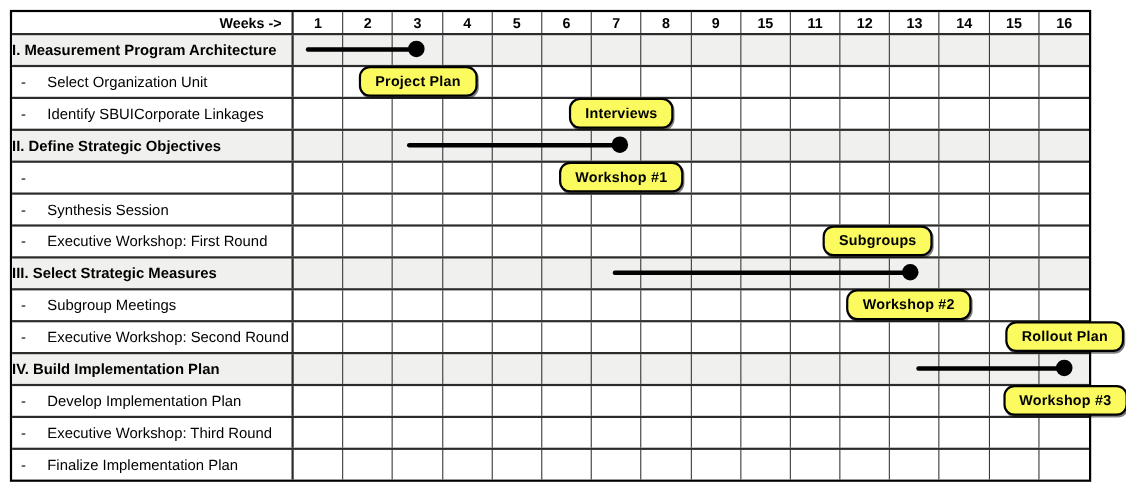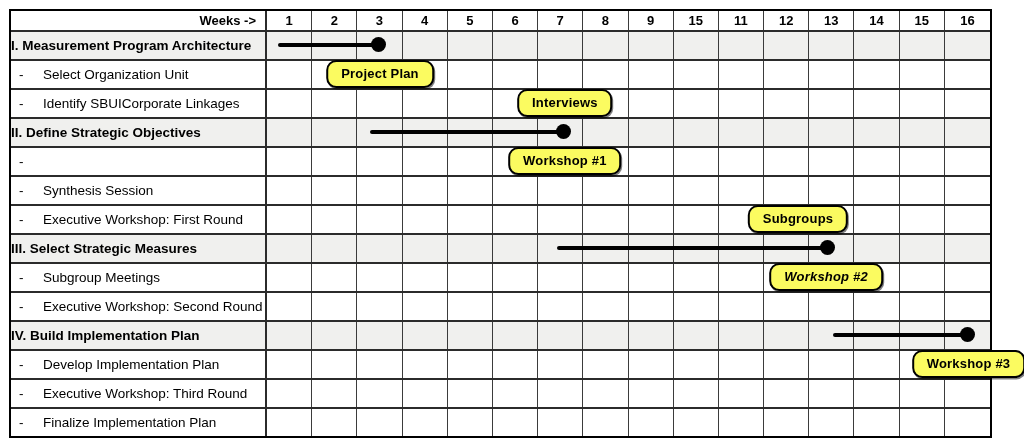--- a/index.html
+++ b/index.html
@@ -369,19 +369,20 @@
     <div class="bar" style="left: 267.3px; width: 99.892px; top: 31.5px;"></div>
         <div class="dot" style="left: 359.692px; top: 26px;"></div>
         <div class="callout" style="left: 369px; top: 48.5px;">Project Plan</div>
         <div class="callout" style="left: 553.868px; top: 77.5px;">Interviews</div>
         <div class="bar" style="left: 359.056px; width: 193.908px; top: 118.5px;"></div>
         <div class="dot" style="left: 545.464px; top: 113px;"></div>
         <div class="callout" style="left: 553.868px; top: 135.5px;">Workshop #1</div>
         <div class="callout" style="left: 787px; top: 193.5px;">Subgroups</div>
         <div class="bar" style="left: 546.184px; width: 270.296px; top: 234.5px;"></div>
         <div class="dot" style="left: 808.98px; top: 229px;"></div>
-        <div class="callout" style="left: 815.124px; top: 251.5px; font-style: italic;">Workshop #2</div>
+        <div class="callout" style="left: 815.124px; top: 251.5px;">Workshop #2</div>
+        <div class="callout" style="left: 957.052px; top: 280.5px;">Rollout Plan</div>
         <div class="bar" style="left: 821.904px; width: 134.244px; top: 321.5px;"></div>
         <div class="dot" style="left: 948.648px; top: 316px;"></div>
         <div class="callout" style="left: 957.504px; top: 338.5px;">Workshop #3</div>
       </div>
   </div>
 </div>
 
 </body></html>

